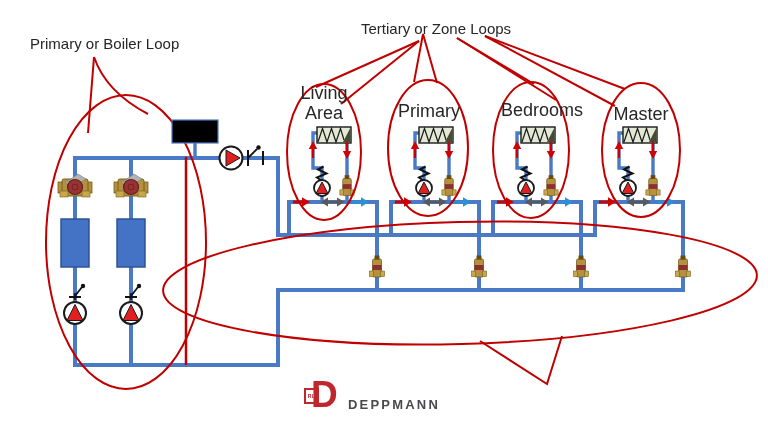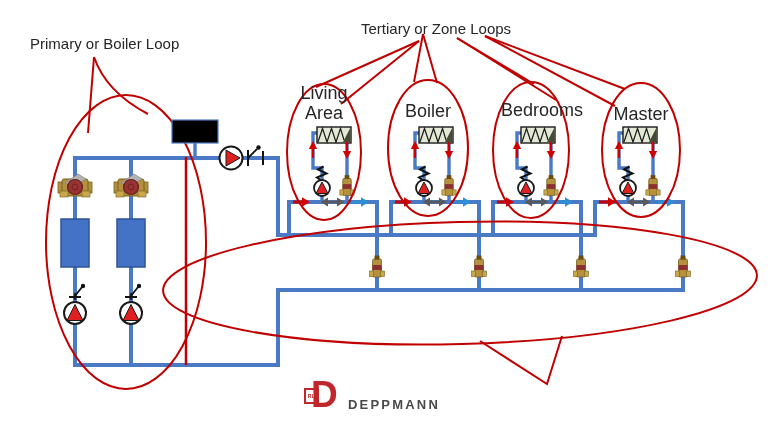--- a/index.html
+++ b/index.html
@@ -162,21 +162,21 @@
       <path d="M 480 341 L 547 384 L 562 336" class="co"></path>
     </g>
 
     <rect x="172" y="120" width="46" height="23" class="tank"></rect>
   </svg>
 
   <div class="lbl lbl-big" style="left:361px;top:21px;">Tertiary or Zone Loops</div>
   <div class="lbl lbl-big" style="left:30px;top:36px;">Primary or Boiler Loop</div>
   <div class="lbl lbl-zone" style="left:294px;top:84px;width:60px;">Living
 Area</div>
-  <div class="lbl lbl-zone" style="left:398px;top:102px;width:60px;">Boiler</div>
+  <div class="lbl lbl-zone" style="left:398px;top:102px;width:60px;">Primary</div>
   <div class="lbl lbl-zone" style="left:501px;top:101px;width:64px;">Bedrooms</div>
   <div class="lbl lbl-zone" style="left:611px;top:105px;width:60px;">Master</div>
 
   <div id="logo">
     <div class="badge">RL</div>
     <div class="mono">D</div>
     <div class="co-name">DEPPMANN</div>
   </div>
 
 </div>

